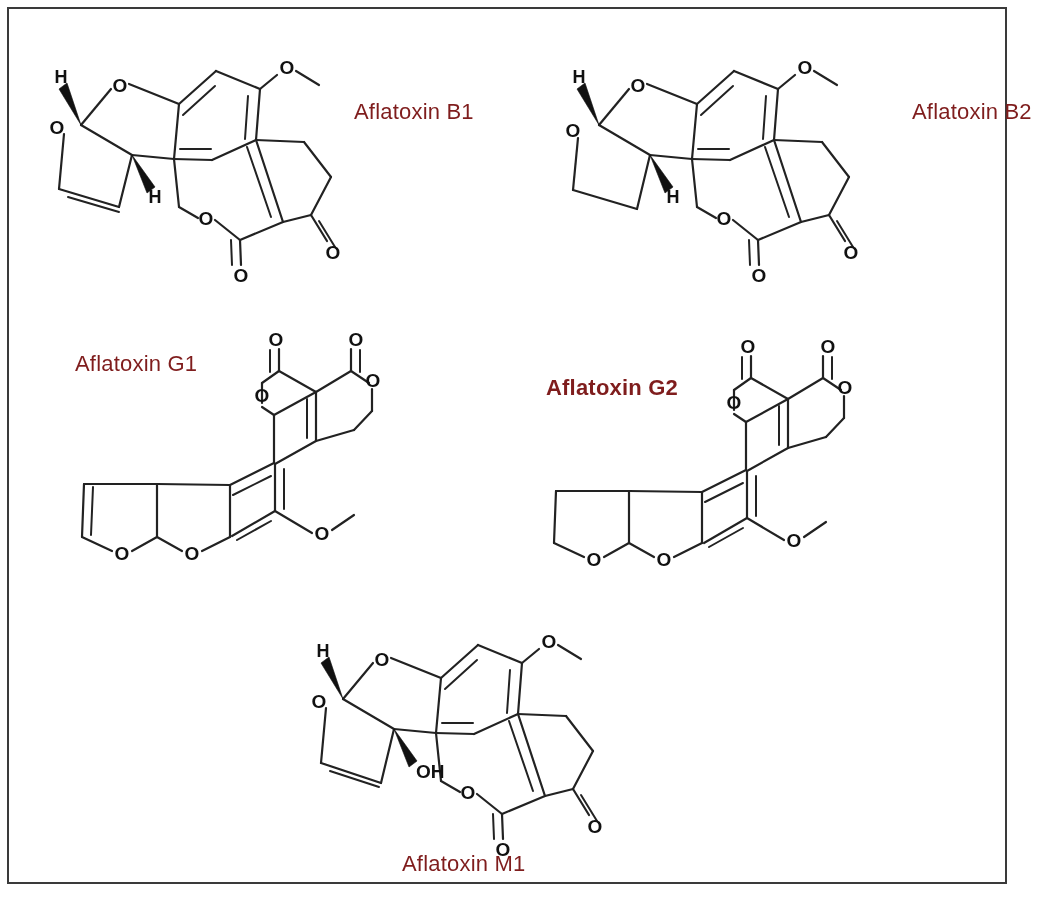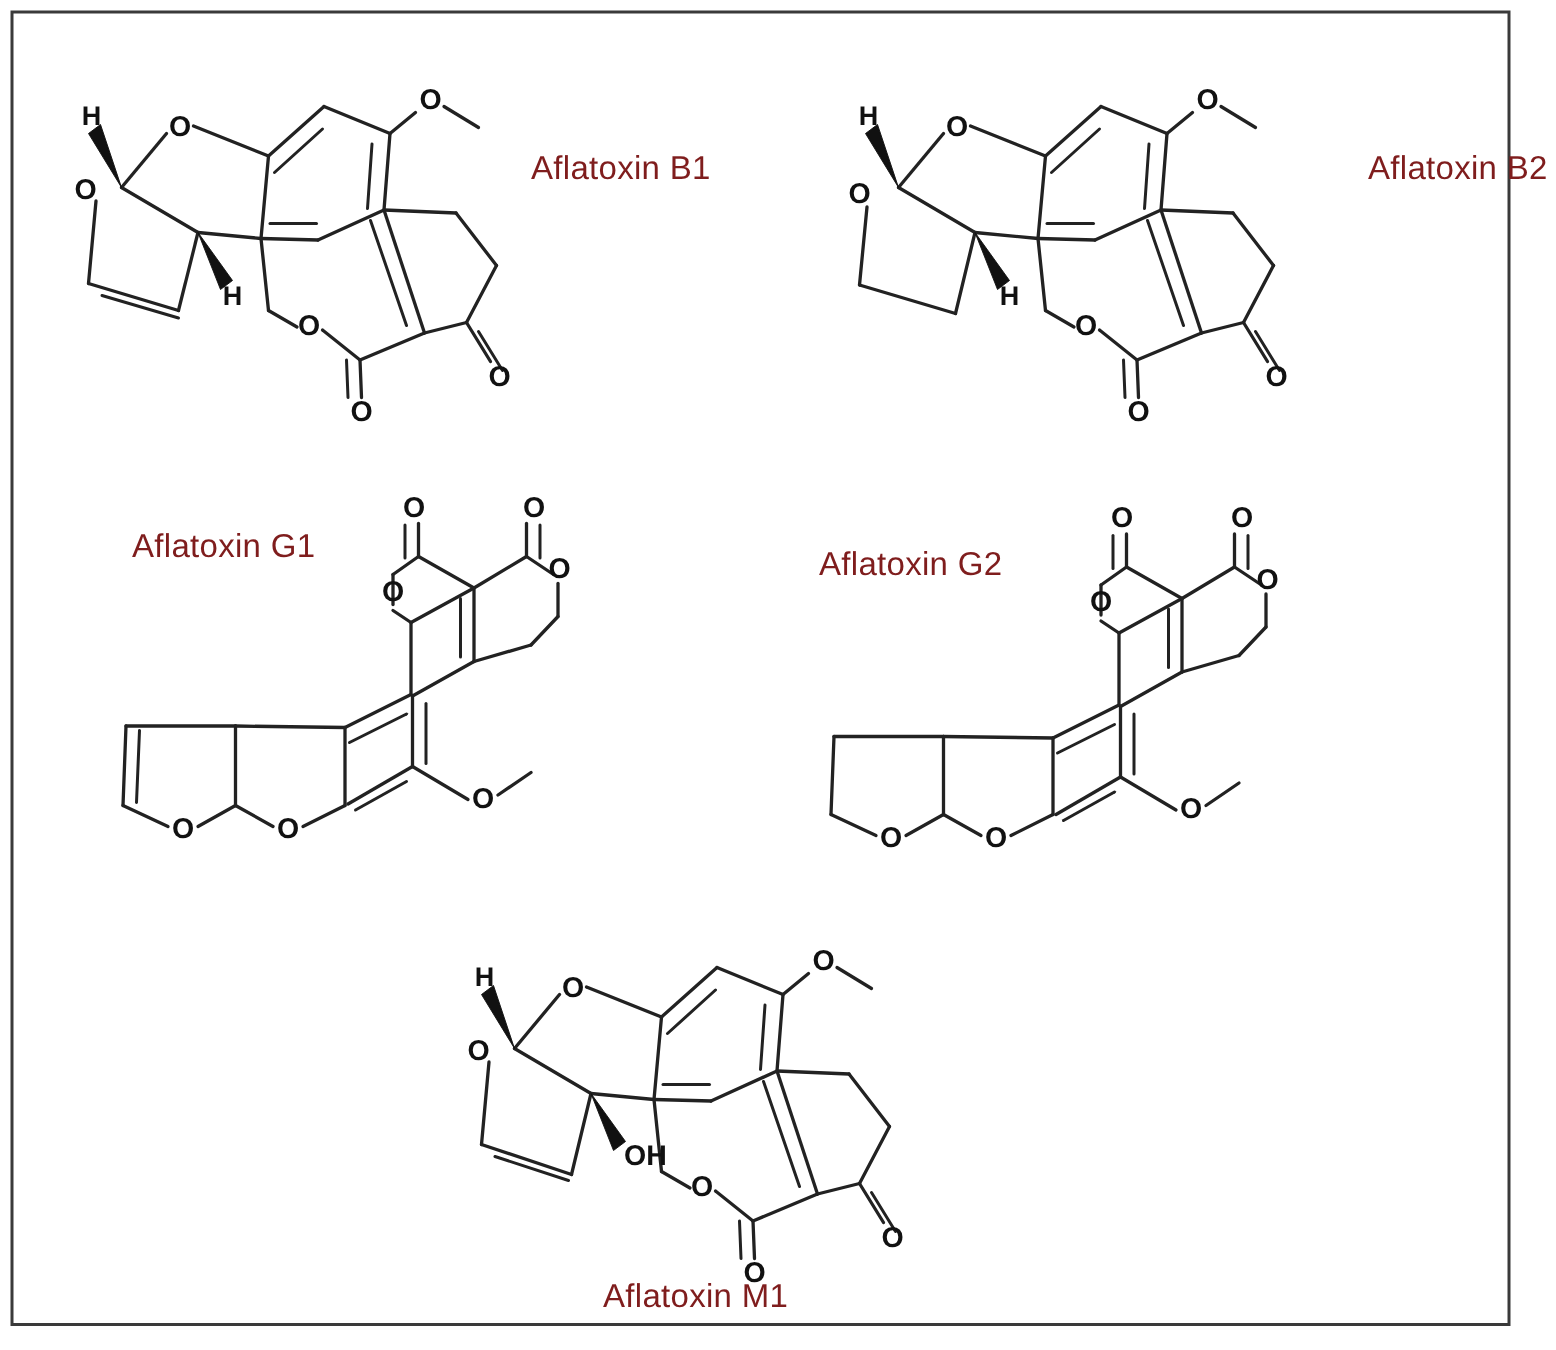--- a/index.html
+++ b/index.html
@@ -167,21 +167,21 @@
       <text class="atom" x="187" y="191">O</text>
       <text class="atom" x="222" y="248">O</text>
       <text class="atom" x="314" y="225">O</text>
       <text class="atom-sm" x="42" y="50">H</text>
       <text class="atom-sm" x="136" y="170">H</text>
     </svg>
     <div class="mol-label" style="left:335px;top:72px;margin-left:40px;">Aflatoxin B2</div>
   </div>
 
   <div class="panel" style="left:55px;top:340px;">
-    <div class="mol-label" style="left:24px;top:2px;">Aflatoxin G1</div>
+    <div class="mol-label" style="left:11px;top:2px;">Aflatoxin G1</div>
     <svg width="390" height="220" viewBox="0 0 390 220" style="margin-top:10px">
 
       <path class="bond" d="M 20,125 L 18,178"></path>
       <path class="bond-thin" d="M 29,128 L 27,176"></path>
       <path class="bond" d="M 18,178 L 48,192"></path>
       <path class="bond" d="M 68,192 L 93,178"></path>
       <path class="bond" d="M 93,178 L 93,125"></path>
       <path class="bond" d="M 93,125 L 20,125"></path>
 
       <path class="bond" d="M 93,178 L 118,192"></path>
@@ -225,21 +225,21 @@
       <text class="atom" x="128" y="194">O</text>
       <text class="atom" x="258" y="174">O</text>
       <text class="atom" x="198" y="36">O</text>
       <text class="atom" x="309" y="21">O</text>
       <text class="atom" x="212" y="-20">O</text>
       <text class="atom" x="292" y="-20">O</text>
     </svg>
   </div>
 
   <div class="panel" style="left:527px;top:352px;">
-    <div class="mol-label" style="left:10px;top:2px;">Aflatoxin G2</div>
+    <div class="mol-label" style="left:10px;top:14px;font-weight:bold;">Aflatoxin G2</div>
     <svg width="390" height="215" viewBox="0 0 390 215" style="margin-top:10px">
 
       <path class="bond" d="M 20,120 L 18,172"></path>
       <path class="bond" d="M 18,172 L 48,186"></path>
       <path class="bond" d="M 68,186 L 93,172"></path>
       <path class="bond" d="M 93,172 L 93,120"></path>
       <path class="bond" d="M 93,120 L 20,120"></path>
 
       <path class="bond" d="M 93,172 L 118,186"></path>
       <path class="bond" d="M 138,186 L 166,172"></path>

